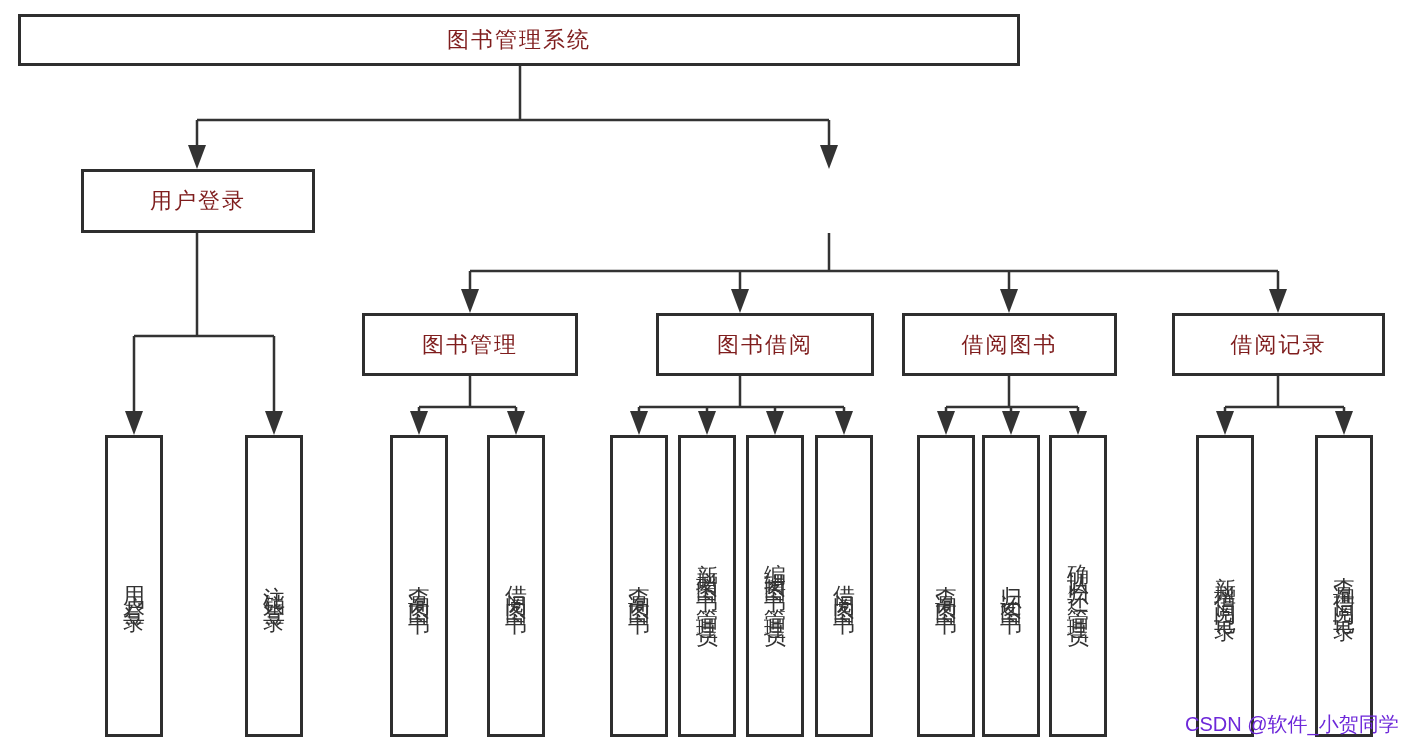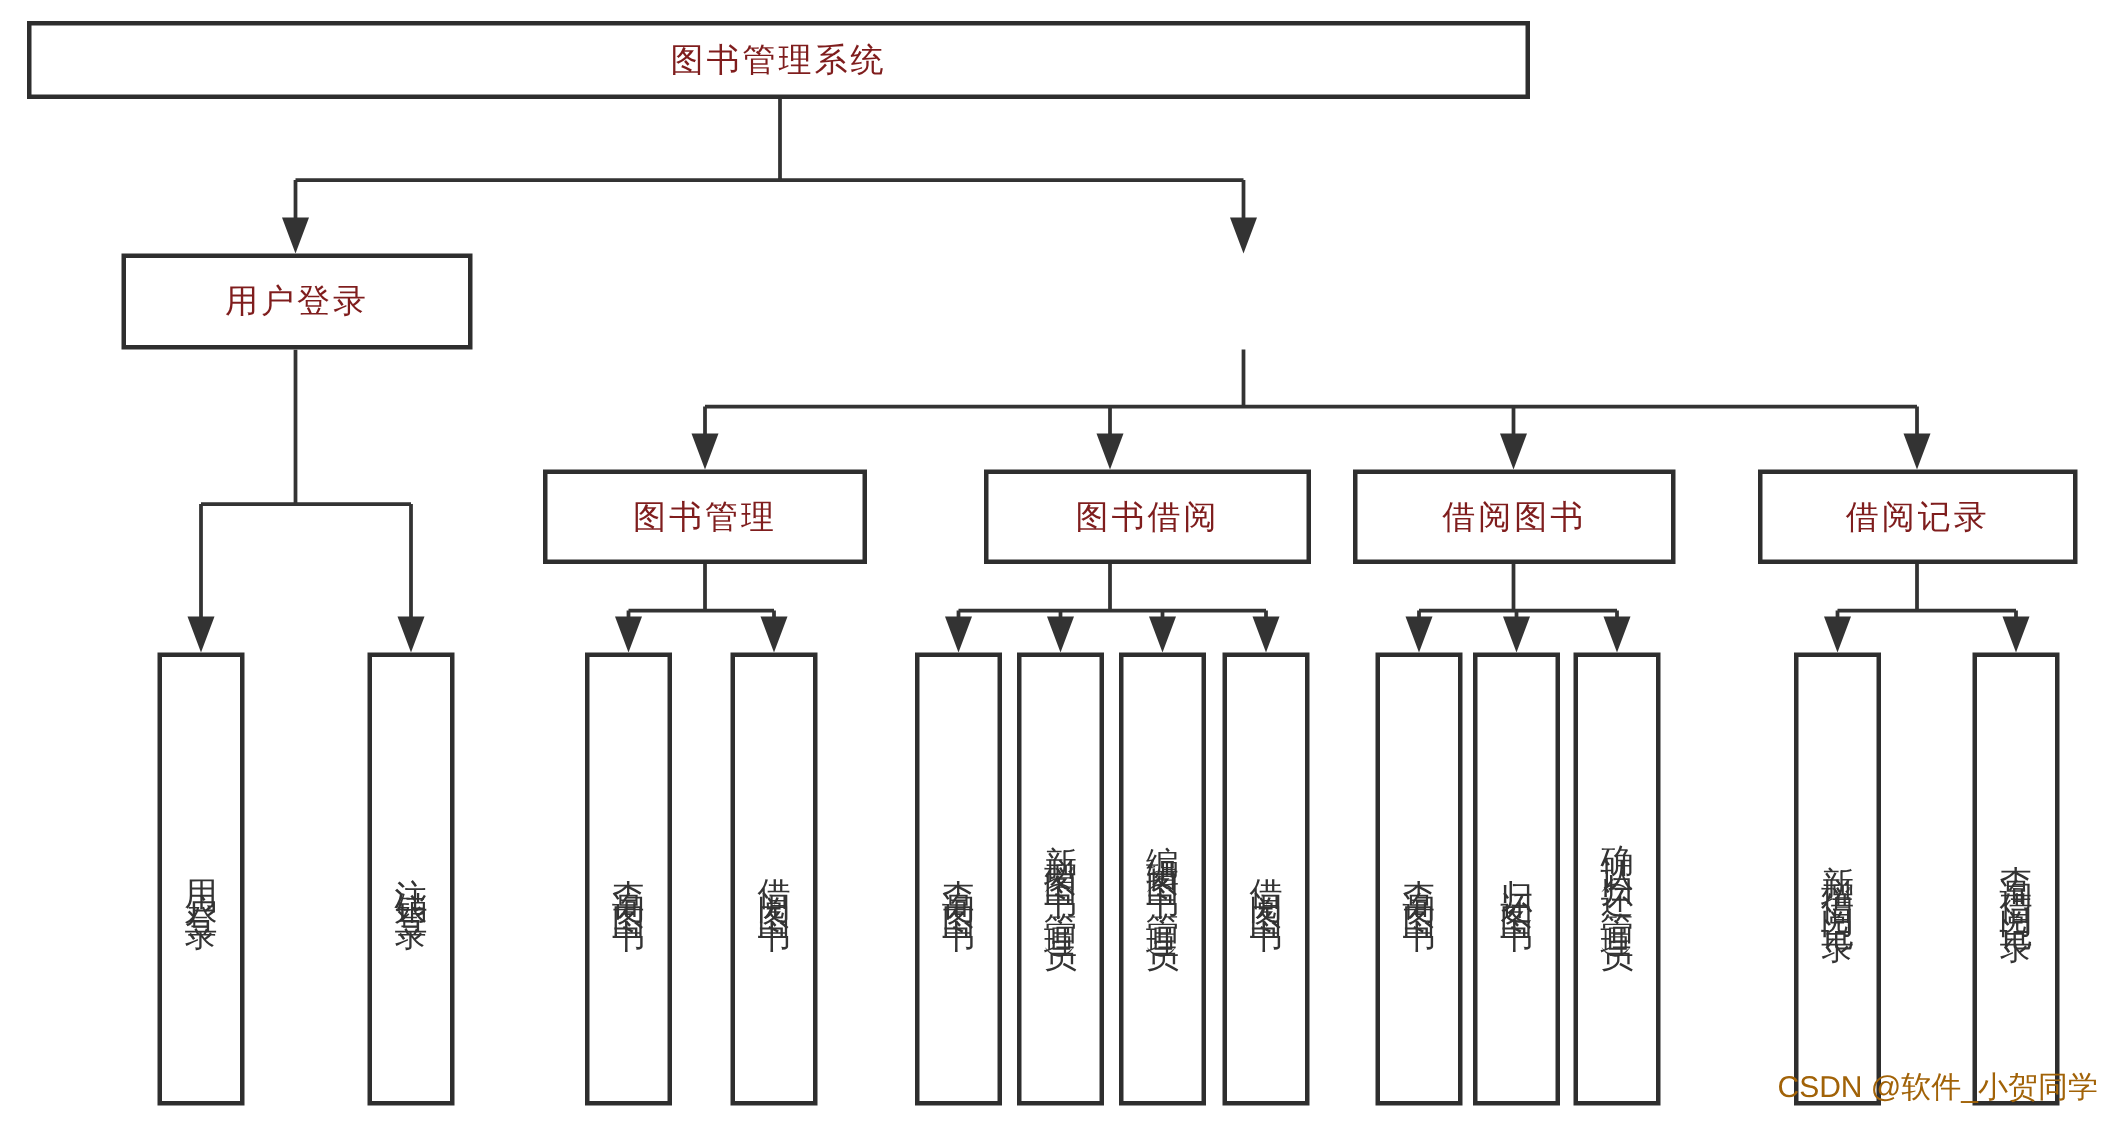--- a/index.html
+++ b/index.html
@@ -62,21 +62,21 @@
   .n-c1 { left: 610px; }  .n-c2 { left: 678px; }
   .n-c3 { left: 746px; }  .n-c4 { left: 815px; }
   .n-d1 { left: 917px; }  .n-d2 { left: 982px; }
   .n-d3 { left: 1049px; }
   .n-e1 { left: 1196px; } .n-e2 { left: 1315px; }
   .watermark {
     position: absolute;
     left: 1185px;
     top: 711px;
     font-size: 20px;
-    color: #a16207;
+    color: #6d28d9;
     white-space: nowrap;
     z-index: 5;
     text-align: center;
   }
 </style>
 </head>
 <body>
 
 <div class="canvas">
 

